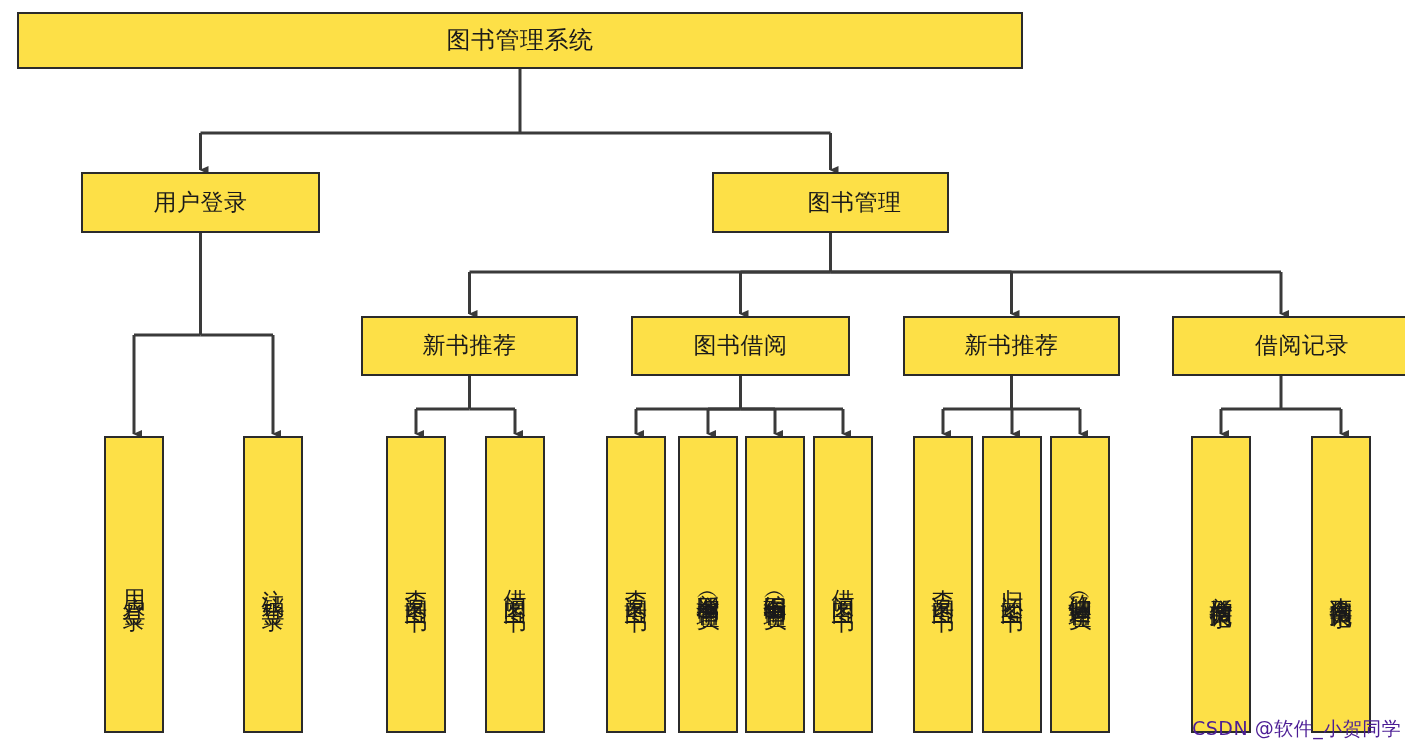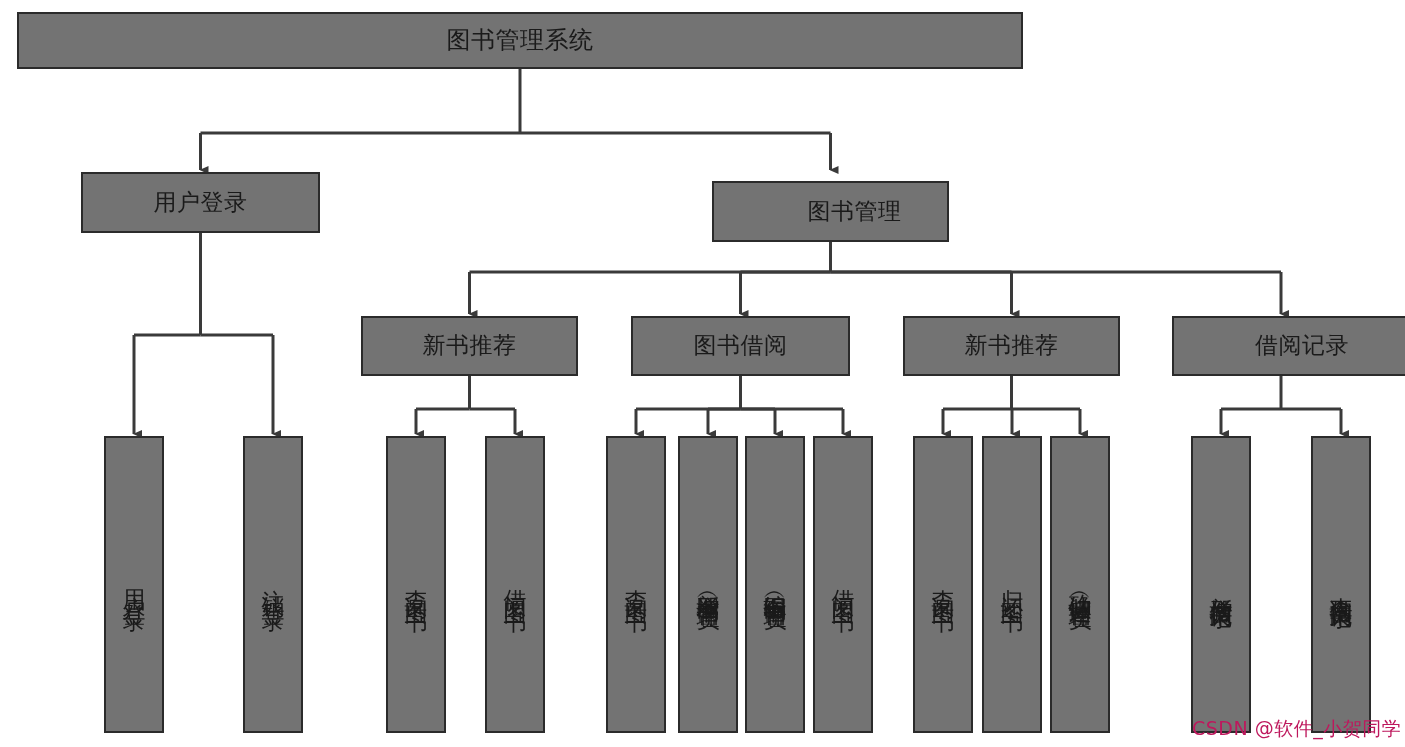--- a/index.html
+++ b/index.html
@@ -22,21 +22,21 @@
     position: absolute;
     left: 0;
     top: 0;
     width: 1405px;
     height: 747px;
     pointer-events: none;
   }
   .node {
     position: absolute;
     box-sizing: border-box;
-    background: #737373;
+    background: #fde047;
     border: 2.5px solid #2b2b2b;
     display: flex;
     align-items: center;
     justify-content: center;
     color: #1a1a1a;
   }
   .node-h {
     font-size: 23px;
     line-height: 1.1;
     letter-spacing: 0.5px;
@@ -54,21 +54,21 @@
     text-align: center;
     white-space: nowrap;
     overflow: hidden;
   }
   .node-v.tight {
     letter-spacing: 2px;
   }
   .watermark {
     position: absolute;
     font-size: 19px;
-    color: #be185d;
+    color: #4c1d95;
     white-space: nowrap;
     letter-spacing: 0.5px;
   }
 </style>
 </head>
 <body>
 
 <div id="canvas">
   <svg id="edges" viewBox="0 0 1405 747" width="1405" height="747">
     <defs>
@@ -121,21 +121,21 @@
         <line x1="1281" y1="409" x2="1221" y2="409" stroke="#3a3a3a" stroke-width="3"></line>
         <line x1="1221" y1="409" x2="1221" y2="434" stroke="#3a3a3a" stroke-width="3" marker-end="url(#arrowhead)"></line>
         <line x1="1281" y1="409" x2="1341" y2="409" stroke="#3a3a3a" stroke-width="3"></line>
         <line x1="1341" y1="409" x2="1341" y2="434" stroke="#3a3a3a" stroke-width="3" marker-end="url(#arrowhead)"></line>
       </g>
   </svg>
 
   <div class="node node-h node-root" style="left: 17px; top: 12px; width: 1006px; height: 57px;">图书管理系统</div>
 
   <div class="node node-h" style="left: 81px; top: 172px; width: 239px; height: 61px;">用户登录</div>
-  <div class="node node-h" style="left: 712px; top: 181px; width: 237px; height: 61px; padding-left: 48px;">图书管理</div>
+  <div class="node node-h" style="left: 712px; top: 172px; width: 237px; height: 61px; padding-left: 48px;">图书管理</div>
 
   <div class="node node-h" style="left: 361px; top: 316px; width: 217px; height: 60px;">新书推荐</div>
   <div class="node node-h" style="left: 631px; top: 316px; width: 219px; height: 60px;">图书借阅</div>
   <div class="node node-h" style="left: 903px; top: 316px; width: 217px; height: 60px;">新书推荐</div>
   <div class="node node-h" style="left: 1172px; top: 316px; width: 260px; height: 60px;">借阅记录</div>
 
   <div class="node node-v" style="left: 104px; top: 436px; width: 60px; height: 297px;">用户登录</div>
   <div class="node node-v" style="left: 243px; top: 436px; width: 60px; height: 297px;">注销登录</div>
 
   <div class="node node-v" style="left: 386px; top: 436px; width: 60px; height: 297px;">查询图书</div>

